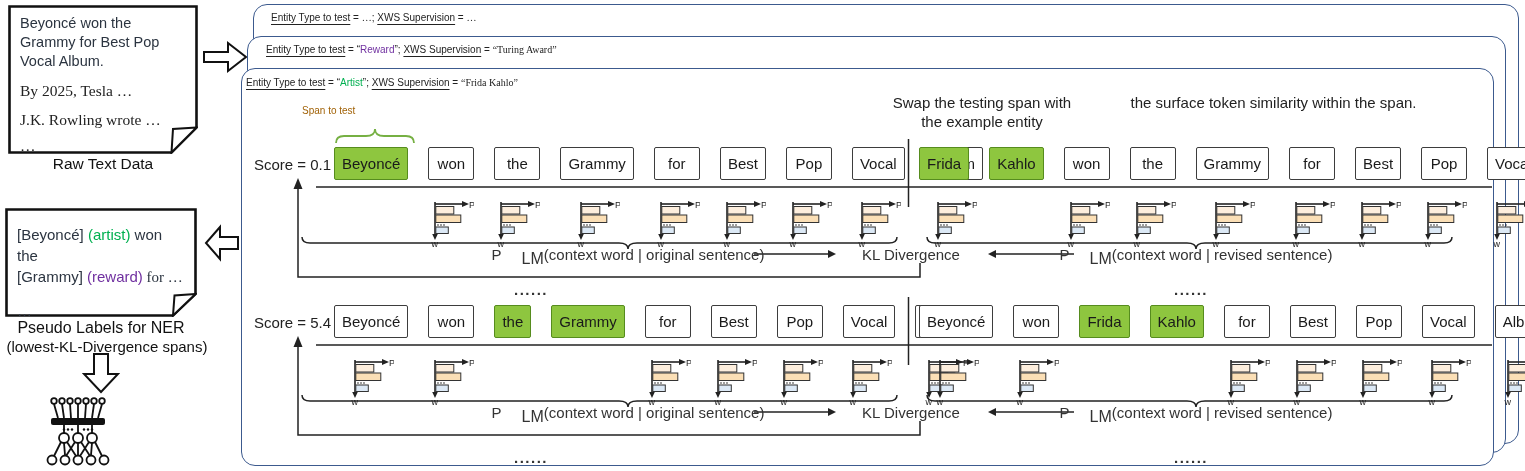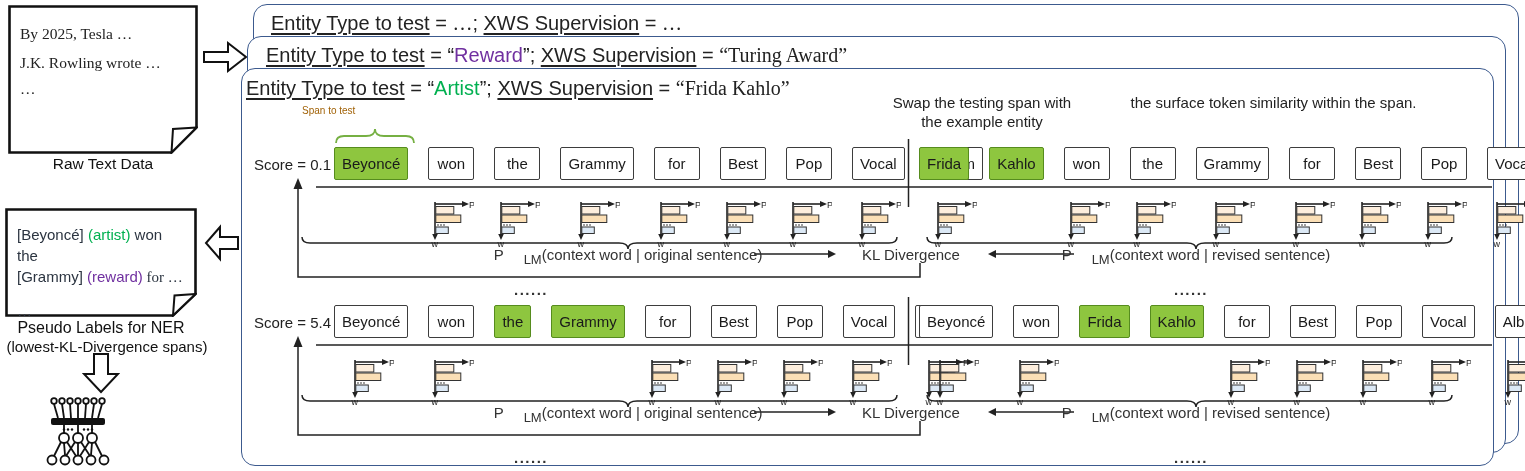--- a/index.html
+++ b/index.html
@@ -7,51 +7,52 @@
   #canvas{position:relative;width:1525px;height:471px;overflow:hidden;background:#fff;}
   .abs{position:absolute;}
   
   .docbox{position:absolute;}
   .docbox svg{position:absolute;left:0;top:0;}
   .doctext{position:absolute;left:12px;top:9px;right:14px;font-size:14.5px;line-height:19px;color:#2b3440;}
   .doctext .serifline{font-family:"Liberation Serif",serif;font-size:15.5px;margin-top:10px;color:#222;}
   .caption{position:absolute;text-align:center;font-size:15.5px;color:#111;}
   
   .card{position:absolute;background:#fff;border:1.6px solid #3c5a8e;border-radius:14px;box-sizing:border-box;}
-  .hdr{position:absolute;font-size:20px;white-space:nowrap;color:#222;}
+  .hdr{position:absolute;font-size:10px;white-space:nowrap;color:#222;}
   .hdr .u{text-decoration:underline;text-underline-offset:3px;}
   .c-green{color:#00b050;}
   .c-purple{color:#7030a0;}
   .serif{font-family:"Liberation Serif",serif;}
   
   .sent{position:absolute;display:grid;grid-template-rows:33px 47px;row-gap:9px;column-gap:5px;gap:20px;}
   .token{grid-row:1;display:flex;align-items:center;justify-content:center;border:1.5px solid #3d3d3d;background:#fff;padding:0 7px;font-size:15px;height:33px;box-sizing:border-box;border-radius:2px;white-space:nowrap;color:#1a1a1a;}
   .token.hl{background:#8ec63f;border-color:#568c1e;}
   .iconwrap{grid-row:2;justify-self:center;}
   .score{position:absolute;font-size:15px;color:#222;white-space:nowrap;}
   .plm{position:absolute;font-size:15px;color:#333;white-space:nowrap;transform:translateX(-50%);}
-  .plm sub{font-size:13px;margin-left:20px;}
+  .plm sub{font-size:16px;margin-left:20px;}
   .dots{position:absolute;font-size:15px;font-weight:bold;letter-spacing:1.5px;color:#333;transform:translateX(-50%);line-height:14px;}
   .note{position:absolute;font-size:15px;color:#222;text-align:center;line-height:19px;}
   .spanlabel{position:absolute;font-size:10px;color:#a16207;white-space:nowrap;text-align:center;}
   .pseudo-line{font-size:15px;line-height:21px;color:#2b3440;}
   .pseudo-line.gap{margin-top:12px;}
   .nerlabel{position:absolute;font-size:16px;line-height:20px;color:#111;}
 </style>
 </head>
 <body>
 
 <div id="canvas">
 
   <div class="docbox" style="left:8px;top:5px;width:190px;height:149px;">
     <svg width="190" height="149" viewBox="0 0 190 149">
       <path d="M1.5,1.5 H188.5 V122.5 L163.5,147.5 H1.5 Z" fill="#fff" stroke="#111" stroke-width="2.6"></path>
       <path d="M188.5,122.5 L165,124 L163.5,147.5 Z" fill="#fff" stroke="#111" stroke-width="2"></path>
     </svg>
     <div class="doctext">
+      <div>Beyoncé won the Grammy for Best Pop Vocal Album.</div>
       <div class="serifline">By 2025, Tesla …</div>
       <div class="serifline">J.K. Rowling wrote …</div>
       <div class="serifline" style="margin-top:7px;">…</div>
     </div>
   </div>
   <div class="caption" style="left:8px;top:155px;width:190px;">Raw Text Data</div>
 
   <svg class="abs" style="left:202px;top:40px;" width="46" height="34" viewBox="0 0 46 34">
     <polygon points="2,12 26,12 26,3 44,17 26,31 26,22 2,22" fill="#fff" stroke="#111" stroke-width="2"></polygon>
   </svg>

